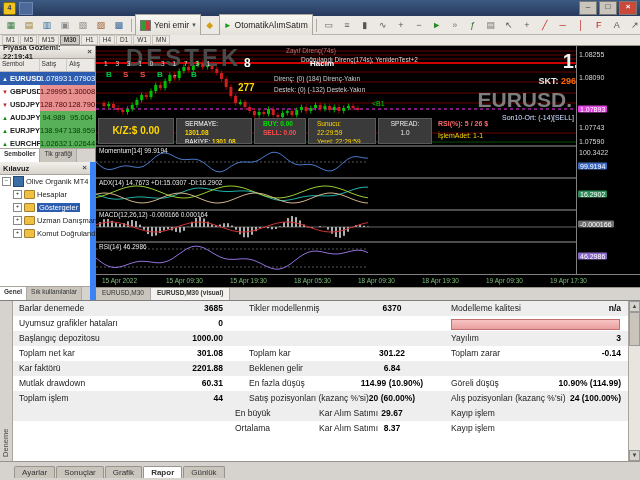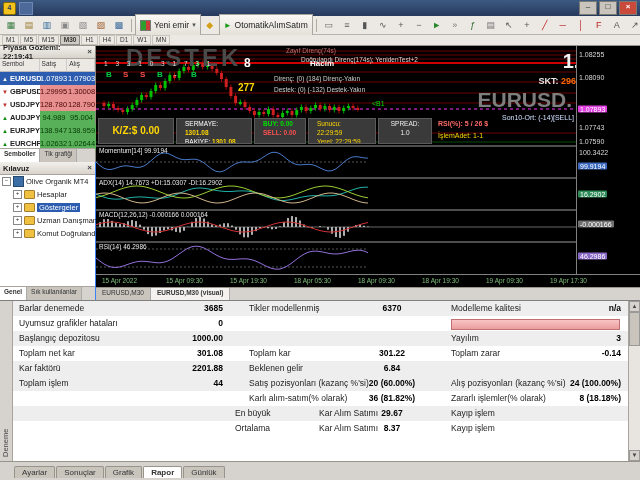--- a/index.html
+++ b/index.html
@@ -40,21 +40,21 @@
   .mwsym{width:40px;display:flex;align-items:center;gap:2px;padding-left:2px;box-sizing:border-box;font-weight:bold}
   .arr{font-size:6px;line-height:6px}
   .mwbid,.mwask{width:28px;text-align:right;padding-right:2px;box-sizing:border-box;line-height:13px}
   .mwrow.up .mwbid,.mwrow.up .mwask{background:#58b058;color:#092}
   .mwrow.up .mwbid,.mwrow.up .mwask{color:#043a04}
   .mwrow.down .mwbid,.mwrow.down .mwask{background:#e89090;color:#4a0505}
   .mwrow.selected{background:#2b5cb0;color:#fff}
   .tabsrow{position:absolute;bottom:0;left:0;right:0;height:13px;display:flex;background:#d6d3ce;border-top:1px solid #a8a49c}
   .mtab{font-size:6.5px;padding:1px 4px 0 4px;border-right:1px solid #aaa;background:#c9c5bd;color:#333;cursor:pointer;white-space:nowrap}
   .mtab.active{background:#fff;font-weight:bold}
-  #nav{position:absolute;left:0;top:162px;width:96px;height:138px;background:#fff;border-right:1px solid #3b82f6;box-sizing:border-box}
+  #nav{position:absolute;left:0;top:162px;width:96px;height:138px;background:#fff;border-right:6px solid #3b82f6;box-sizing:border-box}
   .titem{display:flex;align-items:center;gap:2px;height:13px;font-size:7.5px;padding-left:2px;cursor:pointer;white-space:nowrap}
   .titem.child{padding-left:13px}
   .ebox{width:7px;height:7px;border:1px solid #888;font-size:6px;line-height:5px;text-align:center;color:#333;background:#fff;flex:0 0 auto}
   .folder{width:9px;height:7px;background:#f0c040;border:1px solid #a08030;border-radius:1px;flex:0 0 auto}
   .appic{width:9px;height:9px;background:#3a6ea5;border:1px solid #24486e;flex:0 0 auto}
   .tlabel.selected{background:#2b5cb0;color:#fff;padding:0 2px}
   
   #chart{position:absolute;left:96px;top:46px;width:544px;height:254px;background:#000}
   #plot{position:absolute;left:0;top:0;width:480px;height:228px;overflow:hidden}
   #axis{position:absolute;left:480px;top:0;width:64px;height:228px;border-left:1px solid #808080;box-sizing:border-box;background:#000}
@@ -605,34 +605,36 @@
         <span class="rc c-v2">301.22</span>
         <span class="rc c-l3">Toplam zarar</span>
         <span class="rc c-v3">-0.14</span>
       </div>
       <div class="rrow alt">
         <span class="rc c-l1">Kar faktörü</span>
         <span class="rc c-v1">2201.88</span>
         <span class="rc c-l2">Beklenen gelir</span>
         <span class="rc c-v2">6.84</span>
       </div>
+      <div class="rrow">
+        <span class="rc c-l1">Mutlak drawdown</span>
+        <span class="rc c-v1">60.31</span>
+        <span class="rc c-l2">En fazla düşüş</span>
+        <span class="rc c-v2">114.99 (10.90%)</span>
+        <span class="rc c-l3">Göreli düşüş</span>
+        <span class="rc c-v3">10.90% (114.99)</span>
+      </div>
       <div class="rrow alt">
         <span class="rc c-l1">Toplam işlem</span>
         <span class="rc c-v1">44</span>
         <span class="rc c-l2">Satış pozisyonları (kazanç %'si)</span>
         <span class="rc c-v2">20 (60.00%)</span>
         <span class="rc c-l3">Alış pozisyonları (kazanç %'si)</span>
         <span class="rc c-v3">24 (100.00%)</span>
       </div>
-      <div class="rrow">
-        <span class="rc c-l2">Karlı alım-satım(% olarak)</span>
-        <span class="rc c-v2">36 (81.82%)</span>
-        <span class="rc c-l3">Zararlı işlemler(% olarak)</span>
-        <span class="rc c-v3">8 (18.18%)</span>
-      </div>
       <div class="rrow alt">
         <span class="rc c-g2">En büyük</span>
         <span class="rc c-s2">Kar Alım Satımı</span>
         <span class="rc c-v2">29.67</span>
         <span class="rc c-s3">Kayıp işlem</span>
       </div>
       <div class="rrow">
         <span class="rc c-g2">Ortalama</span>
         <span class="rc c-s2">Kar Alım Satımı</span>
         <span class="rc c-v2">8.37</span>

